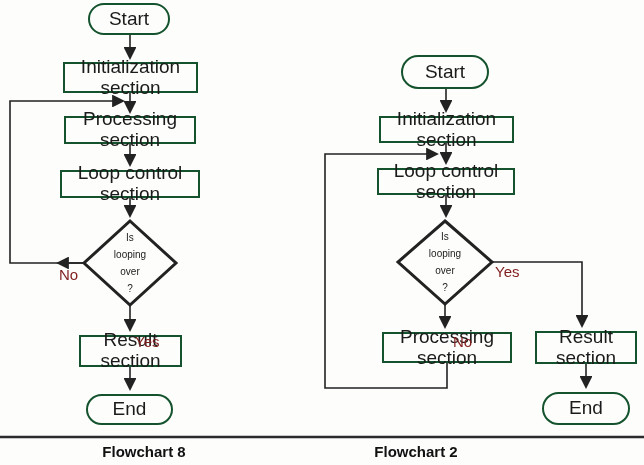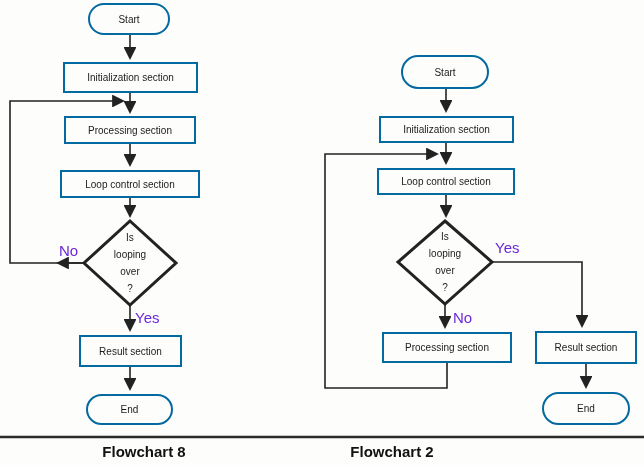--- a/index.html
+++ b/index.html
@@ -18,26 +18,26 @@
   }
   svg.wires {
     position: absolute;
     left: 0; top: 0;
     width: 644px; height: 465px;
   }
   .node {
     position: absolute;
     box-sizing: border-box;
     background: #fdfdfc;
-    border: 2px solid #0369a1;
+    border: 2px solid #14532d;
     display: flex;
     align-items: center;
     justify-content: center;
     text-align: center;
-    font-size: 10px;
+    font-size: 19px;
     line-height: 1.1;
     color: #1b1b1b;
   }
   .oval {
     border-radius: 999px;
     border-width: 2.5px;
   }
   .decision-text {
     position: absolute;
     display: flex;
@@ -45,21 +45,22 @@
     justify-content: center;
     text-align: center;
     white-space: pre-line;
     font-size: 10px;
     line-height: 17px;
     color: #1b1b1b;
   }
   .edge-label {
     position: absolute;
     font-size: 15px;
-    color: #6d28d9;
+    color: #7f1d1d;
+    margin-top: 24px;
   }
   .caption {
     position: absolute;
     font-weight: bold;
     font-size: 15px;
     text-align: center;
     color: #111111;
   }
 </style>
 </head>
@@ -138,15 +139,15 @@
   <div class="node" style="left:535px; top:331px; width:102px; height:33px;">Result section</div>
 
   <div class="node oval" style="left:542px; top:392px; width:88px; height:33px;">End</div>
 
   <div class="edge-label" style="left:495px; top:239px;">Yes</div>
 
   <div class="edge-label" style="left:453px; top:309px;">No</div>
 
   <div class="caption" style="left:94px; top:443px; width:100px;">Flowchart 8</div>
 
-  <div class="caption" style="left:340px; top:443px; width:104px;">Flowchart 2</div>
+  <div class="caption" style="left:364px; top:443px; width:104px;">Flowchart 2</div>
 
 </div>
 
 </body></html>

